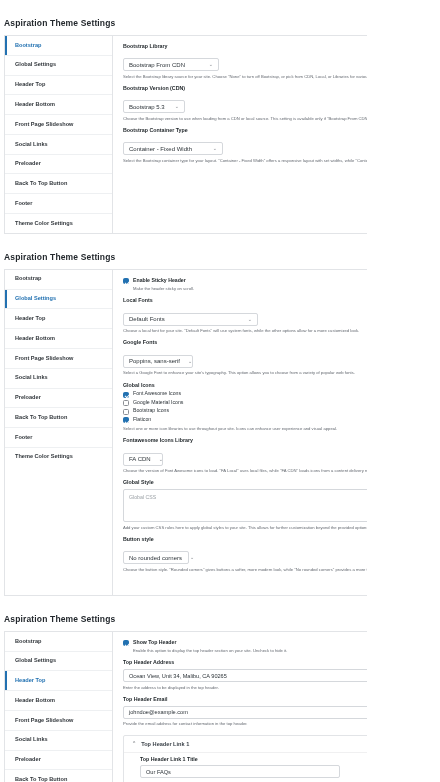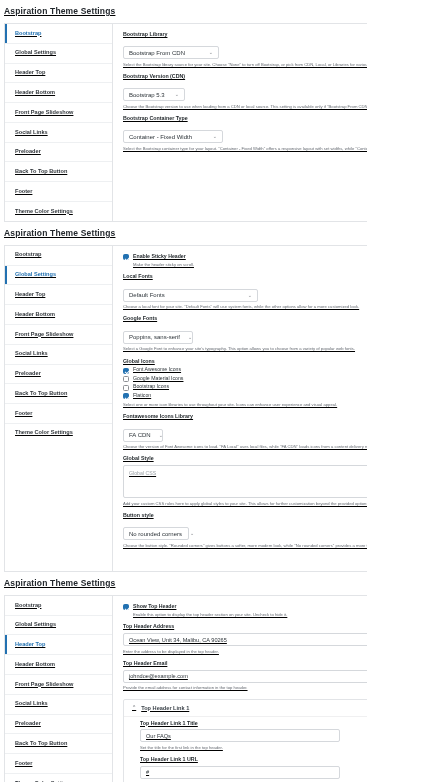--- a/index.html
+++ b/index.html
@@ -5,21 +5,21 @@
   * { box-sizing: border-box; }
   html, body {
     margin: 0; padding: 0;
     width: 440px;
     background: #ffffff;
     font-family: "Liberation Sans", sans-serif;
     -webkit-font-smoothing: antialiased;
   }
   body { overflow-x: hidden; }
 
-  .panel-block { width: 367px; overflow: hidden; padding: 0 0 0 0; text-decoration: underline; }
+  .panel-block { width: 367px; overflow: hidden; padding: 12px 0 0 0; }
 
   .page-title {
     font-size: 8.5px;
     font-weight: bold;
     color: #23282d;
     letter-spacing: .15px;
     padding: 6px 0 7px 4px;
     margin: 0;
   }
 

